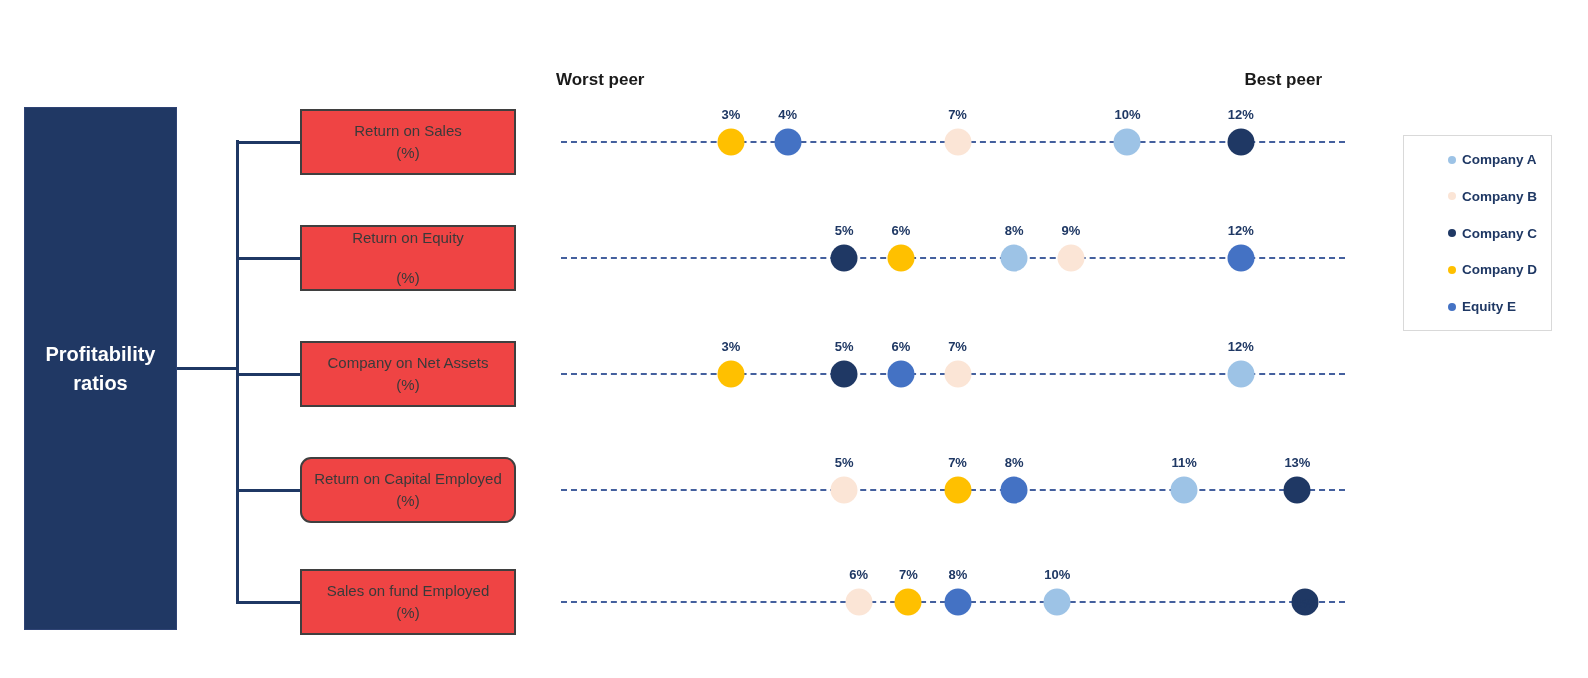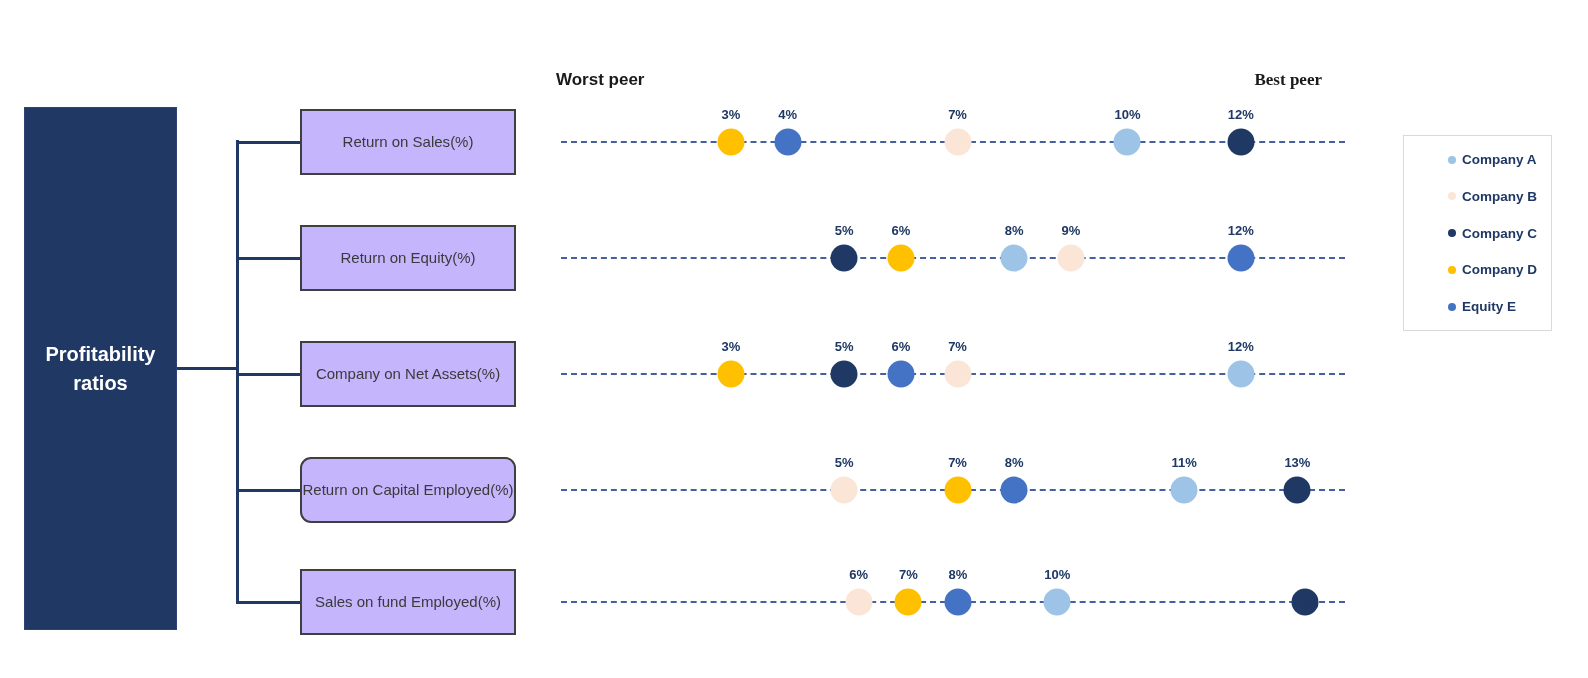--- a/index.html
+++ b/index.html
@@ -40,30 +40,30 @@
 
   
   .peer-label {
     position: absolute;
     top: 70px;
     font-size: 17px;
     font-weight: bold;
     color: #1a1a1a;
   }
   .peer-label.worst { left: 556px; }
-  .peer-label.best  { right: 266px; font-family: Liberation Serif, serif; }
+  .peer-label.best  { right: 266px; }
 
   
   .metric-box {
     position: absolute;
     left: 300px;
     width: 216px; height: 66px;
-    background: #c4b5fd;
+    background: #ef4444;
     border: 2px solid #3f3f3f;
-    display: flex; flex-direction: row;
+    display: flex; flex-direction: column;
     align-items: center; justify-content: center;
     text-align: center;
   }
   .metric-name, .metric-unit {
     color: #3a3a3a;
     font-size: 15px;
     line-height: 1.5;
   }
 
   
@@ -143,21 +143,21 @@
         <div class="dot" title="Company E" style="left: 28.9017%; background: rgb(68, 114, 196);"></div>
         <div class="dot-label" style="left: 28.9017%;">4%</div>
         <div class="dot" title="Company B" style="left: 50.578%; background: rgb(251, 229, 214);"></div>
         <div class="dot-label" style="left: 50.578%;">7%</div>
         <div class="dot" title="Company A" style="left: 72.2543%; background: rgb(157, 195, 230);"></div>
         <div class="dot-label" style="left: 72.2543%;">10%</div>
         <div class="dot" title="Company C" style="left: 86.7052%; background: rgb(31, 56, 100);"></div>
         <div class="dot-label" style="left: 86.7052%;">12%</div>
       </div>
       <div class="connector row-stub" style="top: 256.5px;"></div>
-      <div class="metric-box" style="top: 225px;">
+      <div class="metric-box" style="top: 225px; justify-content: space-between;">
         <div class="metric-name">Return on Equity</div>
         <div class="metric-unit">(%)</div>
       </div>
       <div class="dot-row" style="top: 221px;">
         <div class="dash-line"></div>
         <div class="dot" title="Company C" style="left: 36.1272%; background: rgb(31, 56, 100);"></div>
         <div class="dot-label" style="left: 36.1272%;">5%</div>
         <div class="dot" title="Company D" style="left: 43.3526%; background: rgb(255, 192, 0);"></div>
         <div class="dot-label" style="left: 43.3526%;">6%</div>
         <div class="dot" title="Company A" style="left: 57.8035%; background: rgb(157, 195, 230);"></div>

